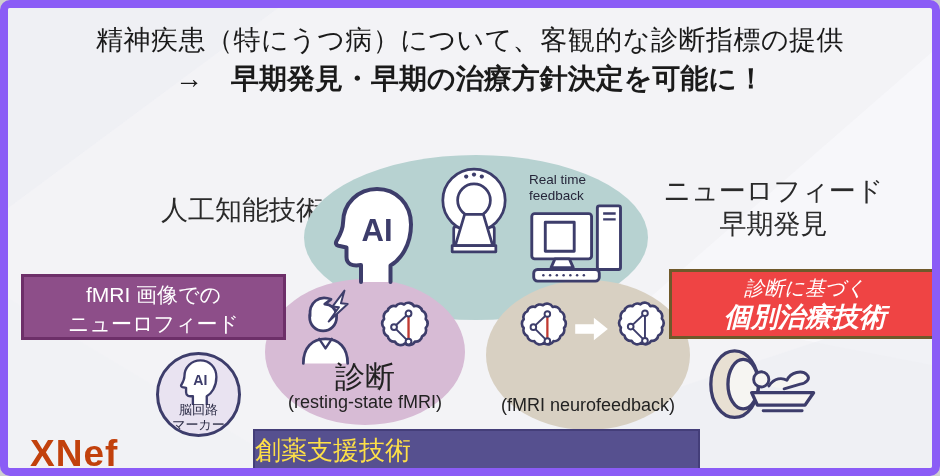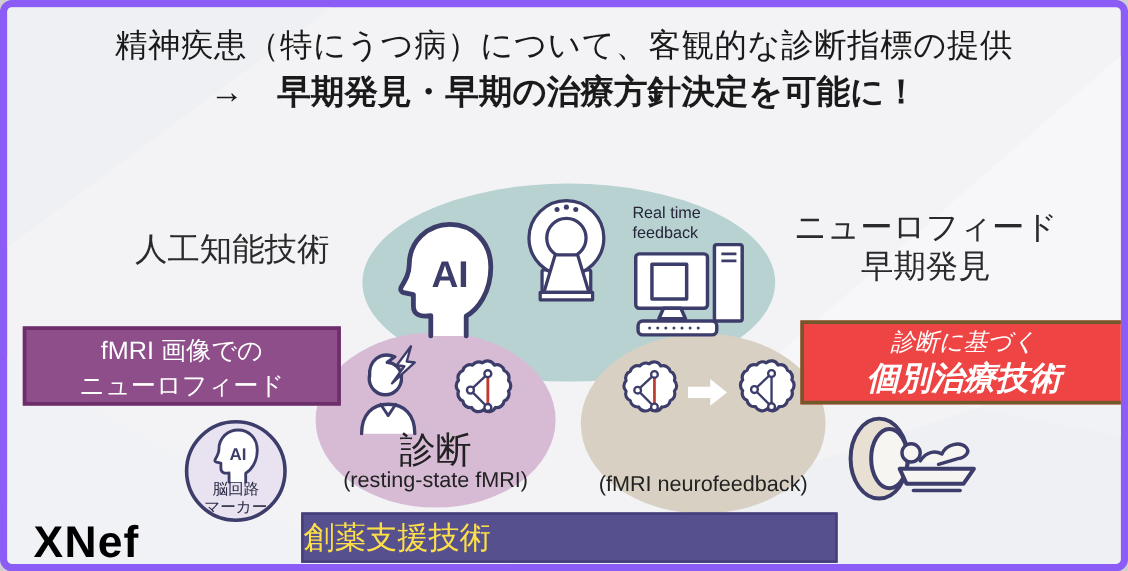--- a/index.html
+++ b/index.html
@@ -1,19 +1,19 @@
 <!DOCTYPE html>
 <html><head>
 <meta charset="utf-8">
 <style>
   html,body{margin:0;padding:0;background:#cfcfcf;}
   *{box-sizing:border-box;}
   .stage{
     position:relative;width:940px;height:476px;overflow:hidden;
-    background:#f3f3f6;border:6px solid #8b5cf6;border-radius:10px;
+    background:#f3f3f6;border:8px solid #8b5cf6;border-radius:10px;
     font-family:"Liberation Sans",sans-serif;color:#1c1c1c;
   }
   .abs{position:absolute;}
   .bgfacets{position:absolute;left:0;top:0;pointer-events:none;}
   .hdr{width:100%;text-align:center;font-size:27px;letter-spacing:.5px;color:#1a1a1a;}
   .hdr2{width:100%;text-align:center;font-size:28px;color:#1a1a1a;}
   .sect-title{width:100%;text-align:center;font-size:26px;color:#222;}
   .side-label{font-size:27px;color:#2a2a2a;text-align:center;}
   .ellipse{border-radius:50%;}
   .teal{left:296px;top:147px;width:344px;height:165px;background:#b7d2d1;}
@@ -36,40 +36,40 @@
     font-size:26px;line-height:38px;
   }
   .etitle{text-align:center;font-size:30px;color:#222;}
   .esub{text-align:center;font-size:18px;color:#222;}
   .rtf{font-size:13.5px;line-height:16px;color:#26263a;text-align:left;}
   .badge{
     left:148px;top:344px;width:85px;height:85px;border-radius:50%;
     background:#e9e3f1;border:3px solid #3d3d6b;
   }
   .badge-txt{width:100%;text-align:center;font-size:13px;line-height:15px;color:#2a2a44;}
-  .logo{left:22px;top:425px;font-size:37px;font-weight:bold;letter-spacing:1px;color:#000000;}
+  .logo{left:22px;top:425px;font-size:37px;font-weight:bold;letter-spacing:1px;color:#c2410c;}
   svg text{font-family:"Liberation Sans",sans-serif;font-weight:bold;}
 </style>
 </head>
 <body>
 
 <div class="stage">
 
   <svg class="bgfacets" width="940" height="476">
     <polygon points="0,0 270,0 0,200" fill="#eceef3" opacity="0.7"></polygon>
     <polygon points="940,30 940,360 630,300" fill="#f8f8fb" opacity="0.8"></polygon>
     <polygon points="380,476 940,476 940,290" fill="#edeff3" opacity="0.6"></polygon>
     <polygon points="0,476 0,290 310,476" fill="#f0f1f5" opacity="0.6"></polygon>
   </svg>
 
   <div class="abs hdr" style="top:14px;">精神疾患（特にうつ病）について、客観的な診断指標の提供</div>
   <div class="abs hdr2" style="top:52px;font-weight:bold;">→　早期発見・早期の治療方針決定を可能に！</div>
 
 
-  <div class="abs side-label" style="left:60px;top:184px;width:255px;">人工知能技術</div>
+  <div class="abs side-label" style="left:60px;top:184px;width:255px;text-align:right;">人工知能技術</div>
   <div class="abs side-label" style="left:643px;top:167px;width:245px;line-height:33px;">
     <div>ニューロフィード</div>
     <div>早期発見</div>
   </div>
 
   <div class="abs ellipse teal"></div>
   <div class="abs ellipse mauve"></div>
   <div class="abs ellipse tan"></div>
 
   <div class="abs" style="left:320px;top:176px;width:92px;height:100px;">

